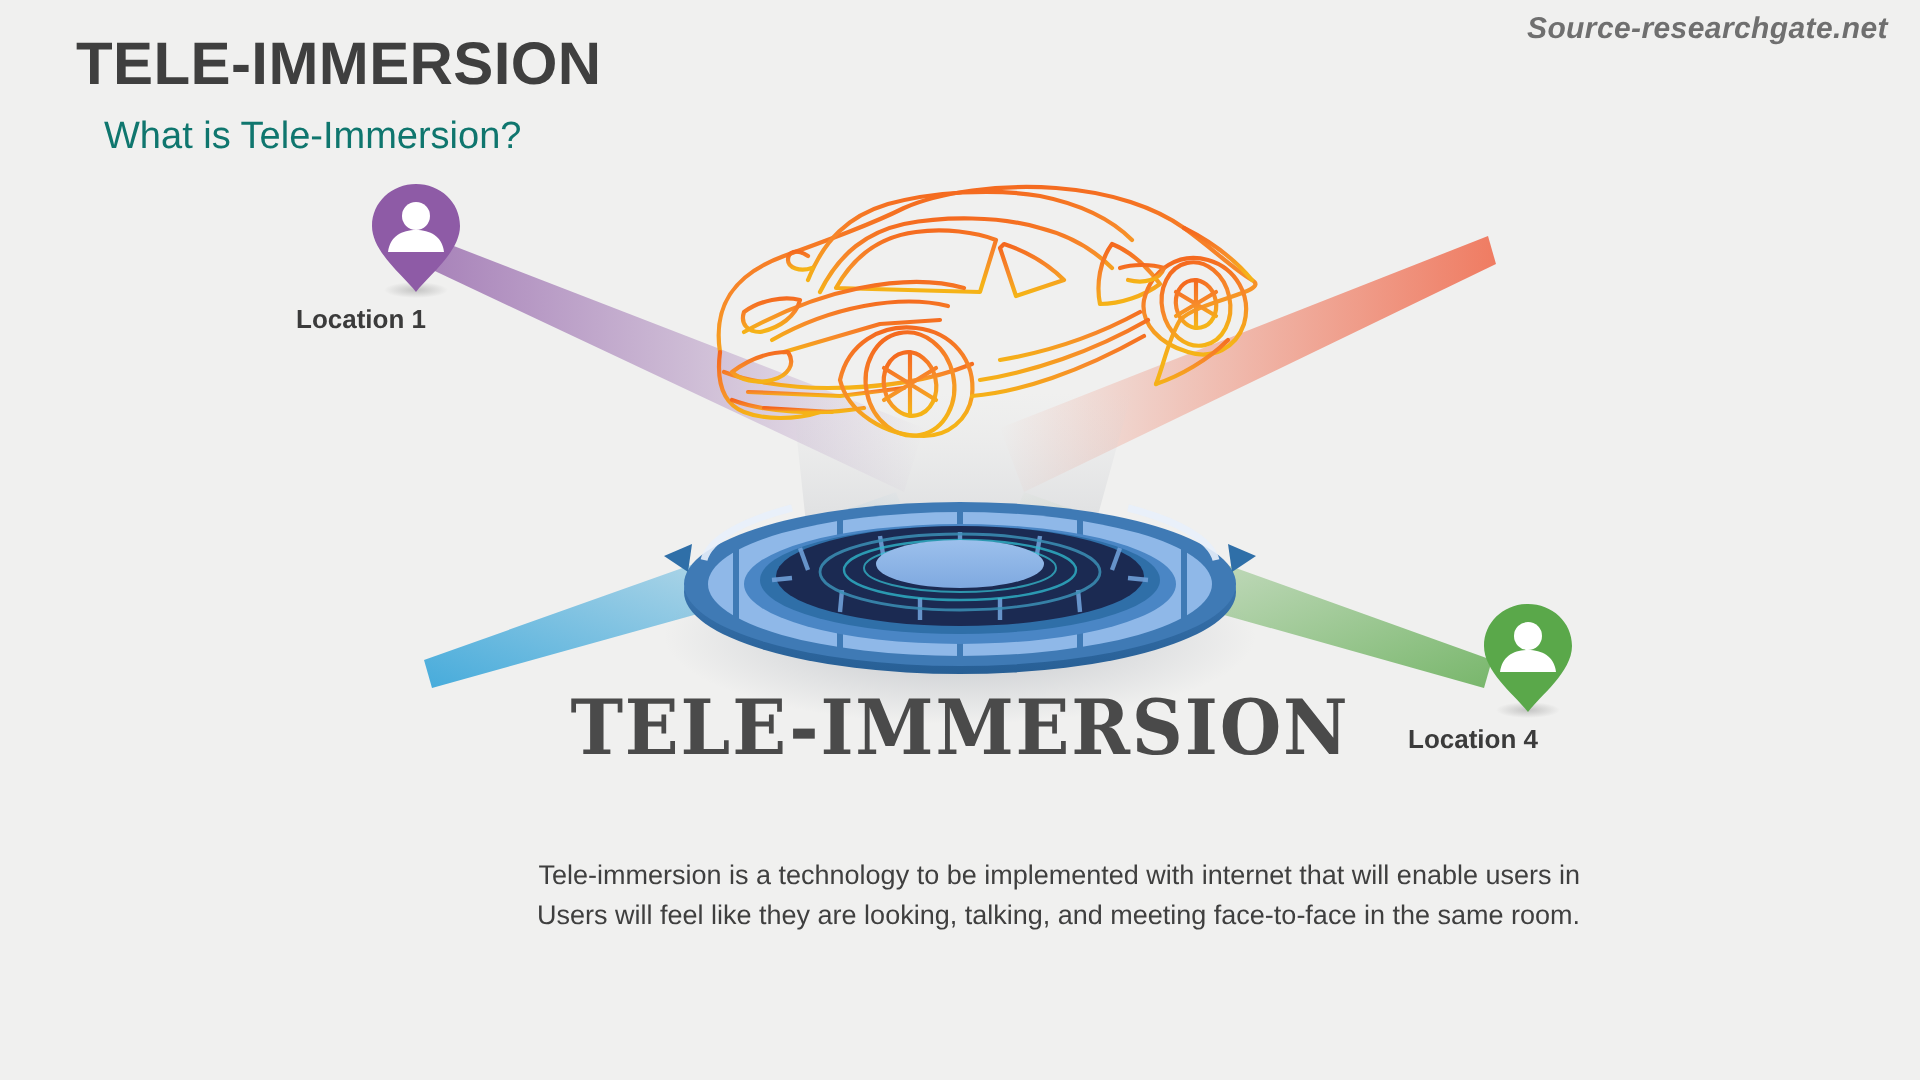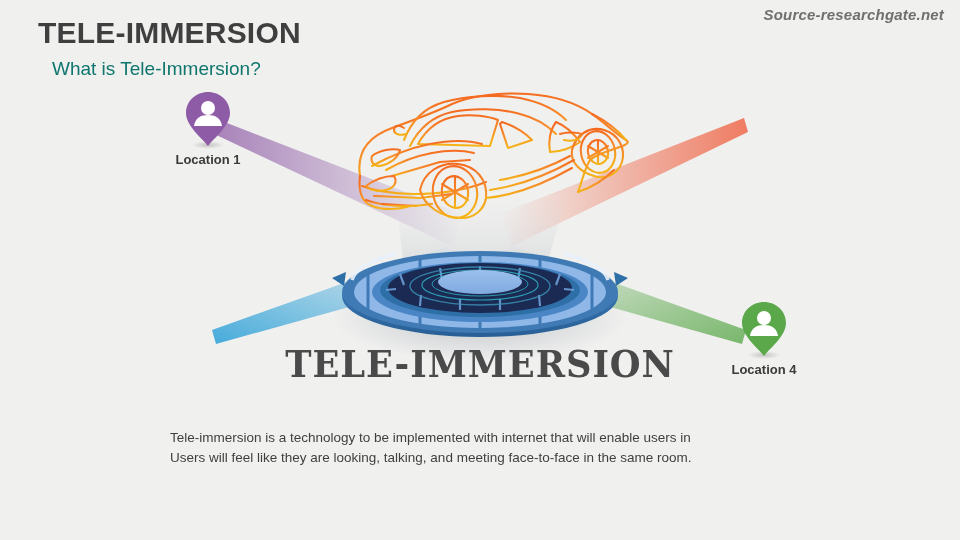--- a/index.html
+++ b/index.html
@@ -24,21 +24,21 @@
   .source{
     position:absolute;right:16px;top:6px;
     font-size:15px;font-style:italic;font-weight:bold;
     color:#6f6f6f;letter-spacing:.2px;
   }
 
   
   .beams{position:absolute;inset:0;}
 
   
-  .pin-group{position:absolute;width:120px;text-align:center;}
+  .pin-group{position:absolute;width:120px;}
   .pin-label{
     font-size:13px;font-weight:bold;color:#3b3b3b;
     margin-top:2px;white-space:nowrap;
   }
   .pin-wrap{position:relative;height:62px;}
   .pin-svg{position:absolute;left:50%;top:0;transform:translateX(-50%);}
 
   #loc1{left:148px;top:88px;}
   #loc2{left:692px;top:88px;}
   #loc3{left:148px;top:298px;}
@@ -52,21 +52,21 @@
     font-weight:bold;
     font-size:38px;
     color:#4a4a4a;
     letter-spacing:1px;
     transform:scaleX(.93);
   }
 
   
   .body-copy{
     position:absolute;left:170px;top:428px;width:620px;
-    text-align:left;font-size:13.5px;color:#3f3f3f;line-height:20px;
+    text-align:right;font-size:13.5px;color:#3f3f3f;line-height:20px;
   }
   .body-copy div{white-space:nowrap;}
 </style>
 </head>
 <body>
 
 <div class="slide">
 
   <div class="title">TELE-IMMERSION</div>
   <div class="subtitle">What is Tele-Immersion?</div>

